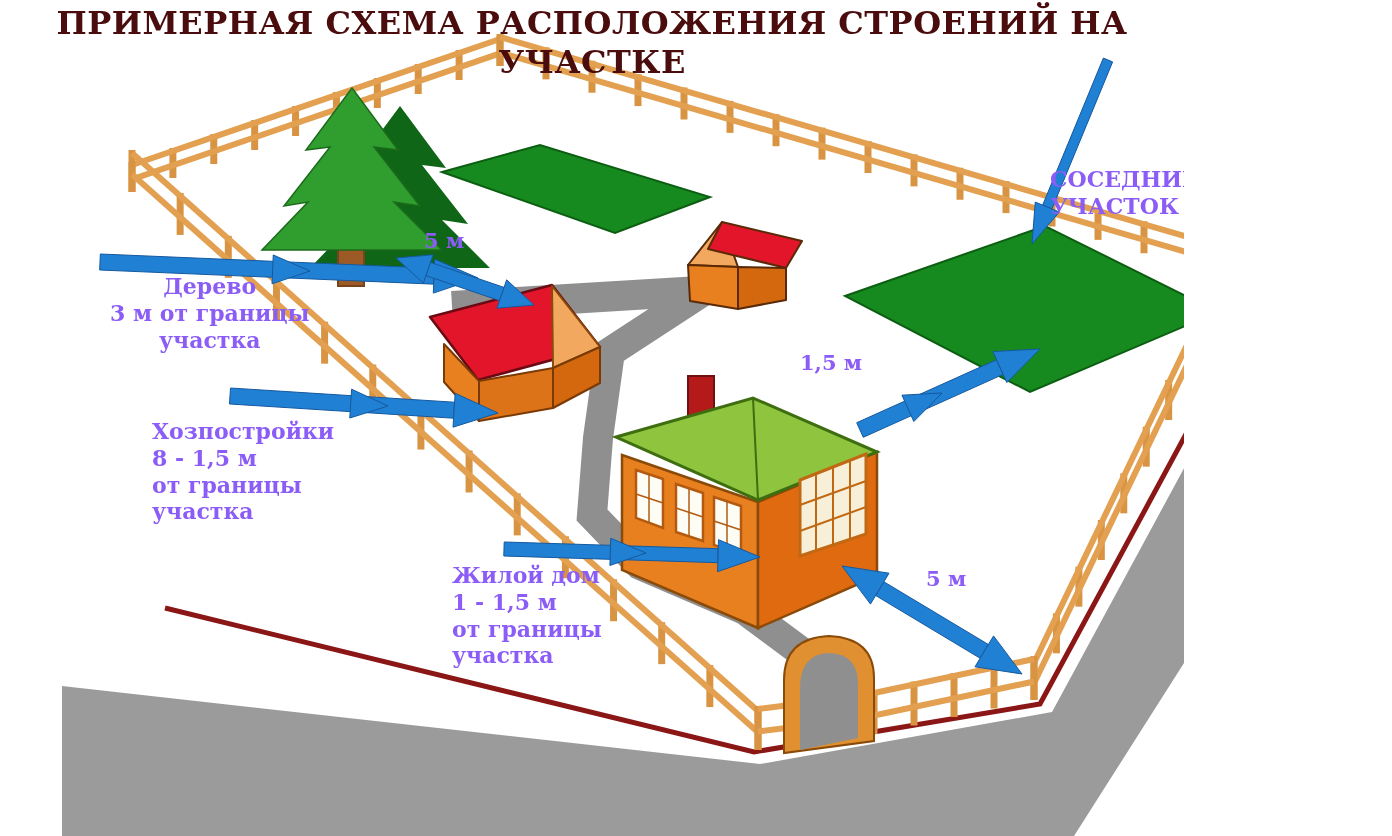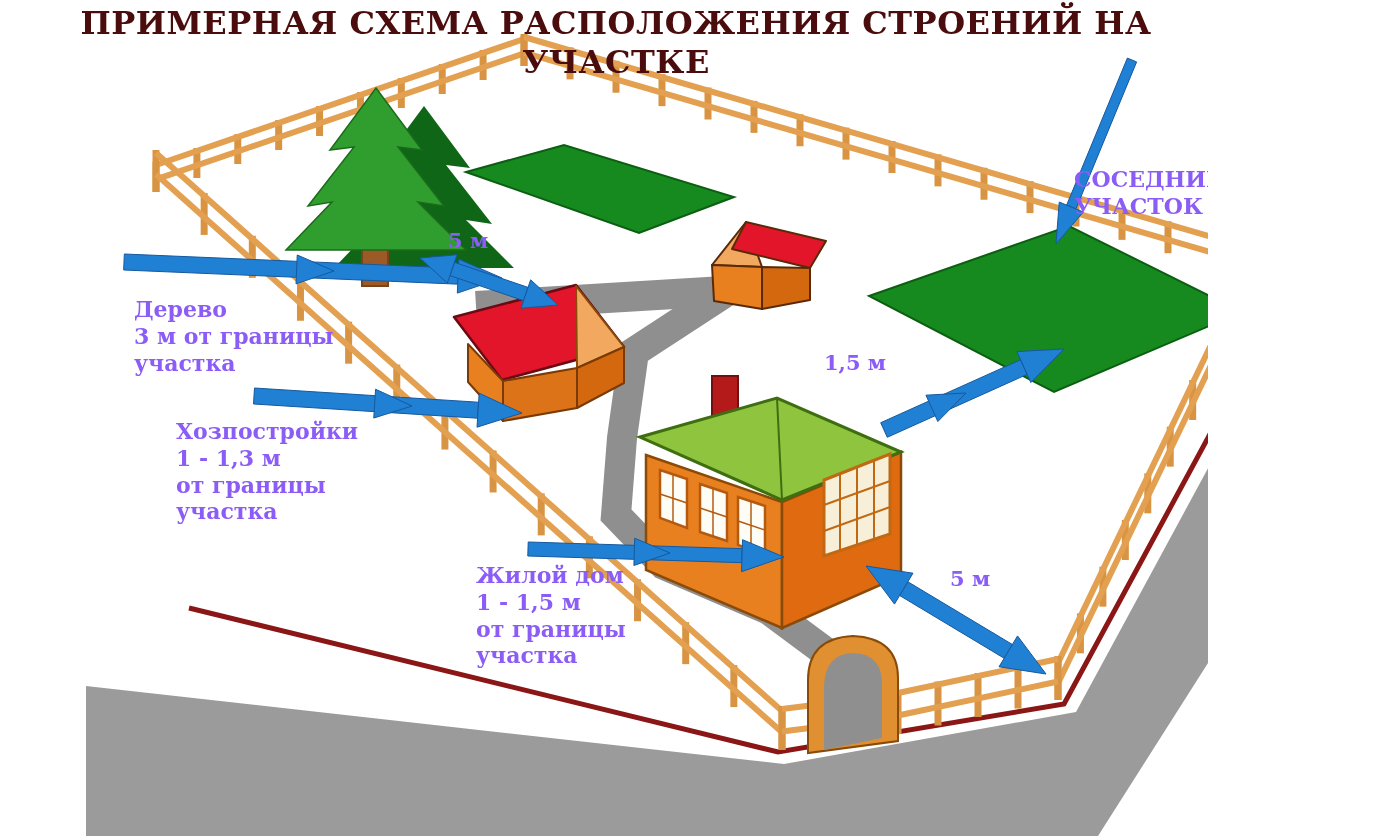--- a/index.html
+++ b/index.html
@@ -1,22 +1,22 @@
 <!DOCTYPE html>
 <html><head>
 <meta charset="utf-8">
 <style>
   html,body{margin:0;padding:0;background:#fff;}
   .stage{position:relative;width:1184px;height:836px;background:#ffffff;overflow:hidden;
-         font-family:"DejaVu Serif","Liberation Serif",serif;margin-left:24px;}
+         font-family:"DejaVu Serif","Liberation Serif",serif;}
   .scene{position:absolute;left:0;top:0;}
   .lbl{position:absolute;font-weight:bold;color:#8b5cf6;white-space:pre-line;line-height:1.22;}
   .title{left:0;right:0;top:4px;text-align:center;font-size:32px;color:#4A0C0C;letter-spacing:.5px;}
   .neighbor{left:1050px;top:166px;font-size:22px;}
-  .tree-lbl{left:110px;top:296px;font-size:22px;}
+  .tree-lbl{left:110px;top:273px;font-size:22px;text-align:center;}
   .hoz-lbl{left:152px;top:418px;font-size:22px;}
   .house-lbl{left:452px;top:562px;font-size:22px;}
   .road-lbl{left:88px;top:706px;font-size:28px;letter-spacing:1px;}
   .note-lbl{left:1146px;top:722px;font-size:19px;color:#5C0E0E;}
   .d-tree{left:424px;top:228px;font-size:21px;}
   .d-bed{left:800px;top:350px;font-size:21px;}
   .d-house{left:926px;top:566px;font-size:21px;}
 </style>
 </head>
 <body>
@@ -202,21 +202,21 @@
         <polygon points="1032,244 1035.2550076324214,202.0666609329417 1059.285804721162,211.99242494785634" fill="#2080D4" stroke="#15599F" stroke-width="1"></polygon>
       </g>
 </svg>
 
 <div class="lbl title">ПРИМЕРНАЯ СХЕМА РАСПОЛОЖЕНИЯ СТРОЕНИЙ НА УЧАСТКЕ</div>
 <div class="lbl neighbor">СОСЕДНИЙ УЧАСТОК</div>
 <div class="lbl tree-lbl">Дерево
 3 м от границы
 участка</div>
 <div class="lbl hoz-lbl">Хозпостройки
-1 - 1,3 м
+8 - 1,5 м
 от границы
 участка</div>
 <div class="lbl house-lbl">Жилой дом
 1 - 1,5 м
 от границы
 участка</div>
 <div class="lbl d-tree">5 м</div>
 <div class="lbl d-bed">1,5 м</div>
 <div class="lbl d-house">5 м</div>
 

